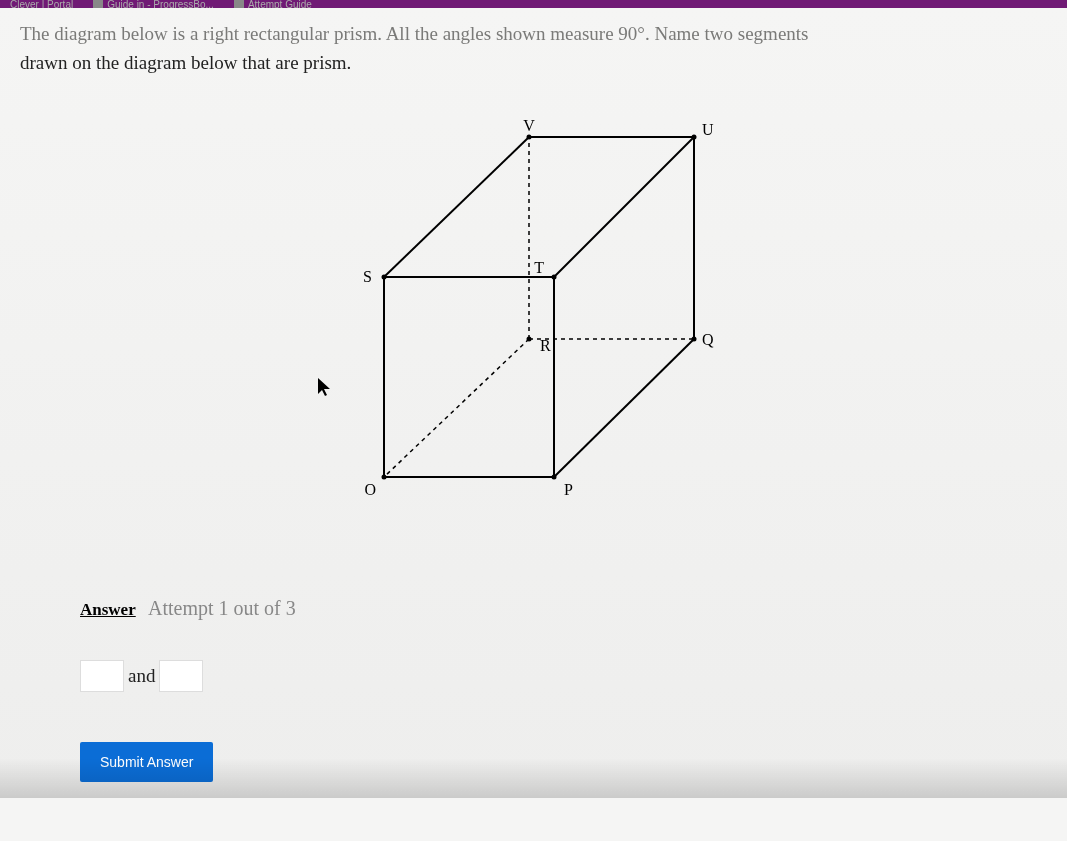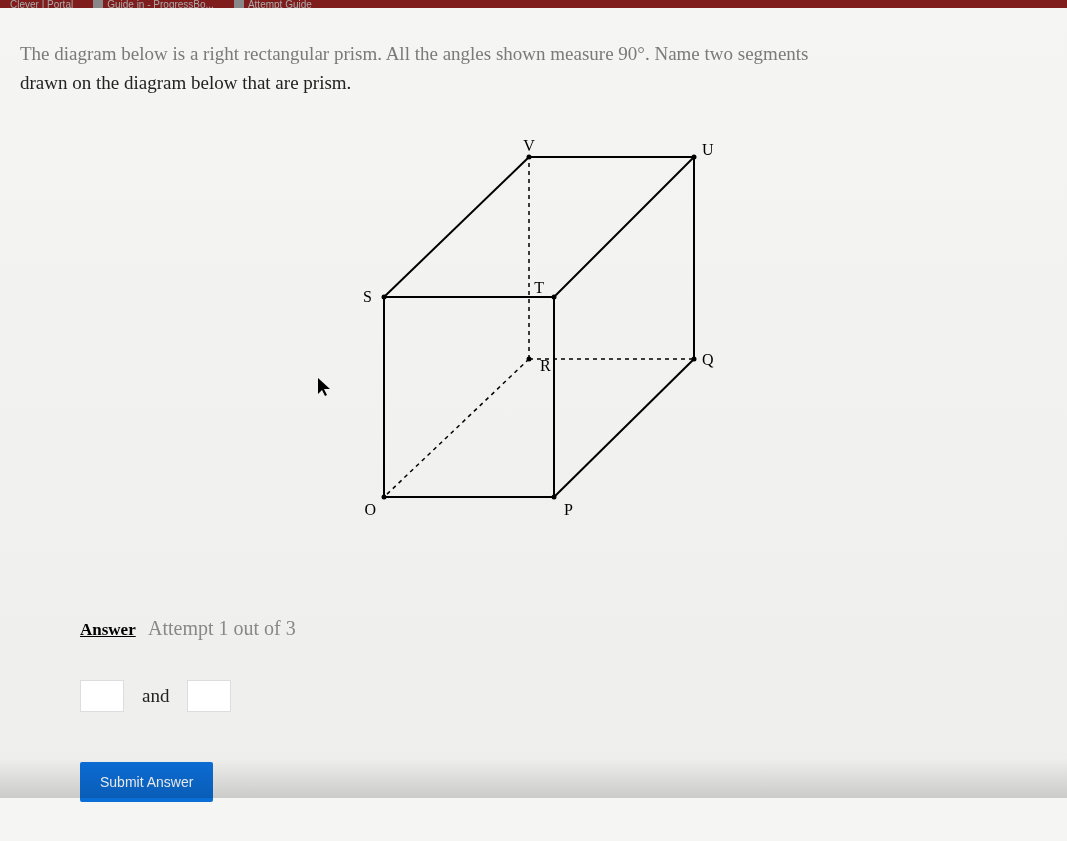--- a/index.html
+++ b/index.html
@@ -9,21 +9,21 @@
     }
     body {
       font-family: Georgia, 'Times New Roman', serif;
       background: #f5f5f4;
       width: 1067px;
       height: 841px;
       overflow: hidden;
       position: relative;
     }
     .browser-bar {
-      background: #7f1d1d;
+      background: #701a75;
       height: 8px;
       display: flex;
       align-items: center;
       padding: 0 10px;
       color: #aaa;
       font-size: 10px;
       font-family: Arial, sans-serif;
       overflow: hidden;
     }
     .tab-item {
@@ -32,21 +32,21 @@
       align-items: center;
       gap: 4px;
     }
     .tab-icon {
       width: 10px;
       height: 10px;
       background: #888;
       display: inline-block;
     }
     .content {
-      padding: 32px 20px 0 20px;
+      padding: 12px 20px 0 20px;
       background: linear-gradient(180deg, #f5f5f4 0%, #eeeeed 100%);
       height: 790px;
       position: relative;
     }
     .question-text {
       font-size: 19px;
       color: #222;
       line-height: 1.5;
       margin-bottom: 10px;
     }
@@ -75,21 +75,21 @@
     }
     .answer-header .attempt {
       color: #888;
       font-weight: normal;
       margin-left: 8px;
       font-size: 20px;
     }
     .answer-inputs {
       display: flex;
       align-items: center;
-      gap: 14px;
+      gap: 0;
       margin-bottom: 50px;
     }
     .answer-inputs input {
       width: 44px;
       height: 32px;
       border: 1px solid #ddd;
       background: #fff;
       font-size: 16px;
       text-align: center;
       font-family: Georgia, serif;

